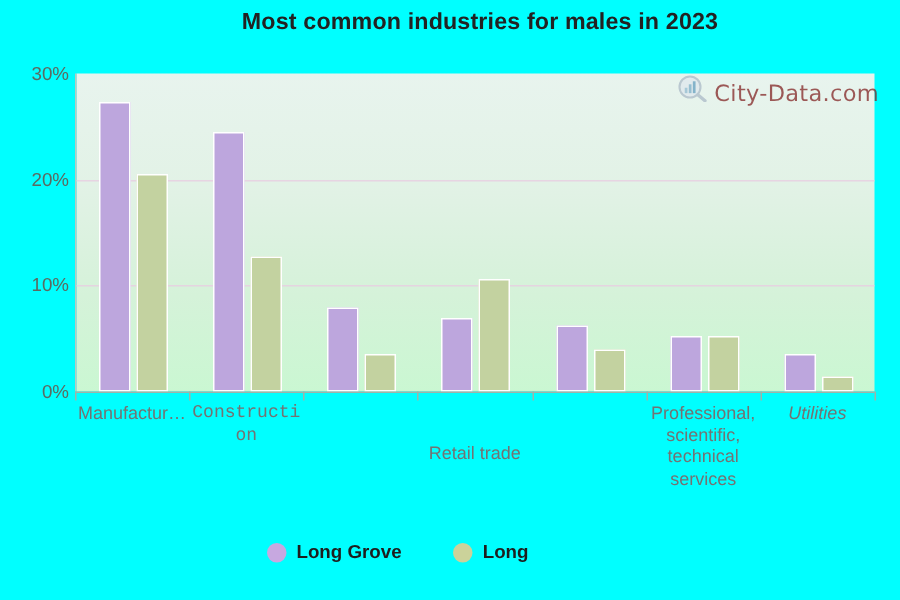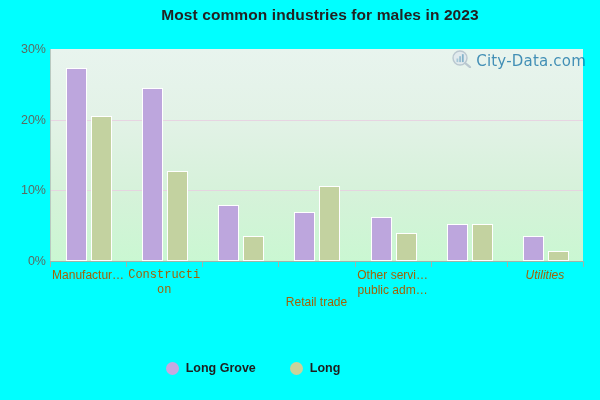--- a/index.html
+++ b/index.html
@@ -107,45 +107,45 @@
     width: 1px;
     height: 6px;
     background: #9fb3a8;
   }
   .cat-label {
     position: absolute;
     top: 268px;
     text-align: center;
     font-size: 12px;
     line-height: 14.5px;
-    color: #a16207;
+    color: #737373;
     word-wrap: break-word;
   }
 
   
   #watermark {
     position: absolute;
     top: 50px;
     right: 14px;
     display: flex;
     align-items: center;
     gap: 3px;
     opacity: 0.72;
   }
   #watermark-text {
     font-size: 15px;
-    color: #0369a1;
+    color: #7f1d1d;
     letter-spacing: 0.2px;
     font-family: "DejaVu Sans", sans-serif;
   }
 
   
   #legend {
     position: absolute;
-    left: 0;
+    left: 12px;
     top: 361px;
     width: 506px;
     display: flex;
     justify-content: center;
     align-items: center;
     gap: 34px;
   }
   .legend-item {
     display: flex;
     align-items: center;
@@ -237,18 +237,18 @@
     </div>
 
 <div class="cat-tick" style="left: 50px;"></div>
     <div class="cat-label" style="left: 50px; width: 76.1429px;">Manufactur…</div>
     <div class="cat-tick" style="left: 126.143px;"></div>
     <div class="cat-label" style="left: 126.143px; width: 76.1429px; font-family: Liberation Mono, monospace;">Construction</div>
     <div class="cat-tick" style="left: 202.286px;"></div>
     <div class="cat-tick" style="left: 278.429px;"></div>
     <div class="cat-label" style="left: 278.429px; width: 76.1429px; margin-top: 27px;">Retail trade</div>
     <div class="cat-tick" style="left: 354.571px;"></div>
-    <div class="cat-label" style="left: 354.571px; width: 76.1429px;">Other servi… public adm…</div>
     <div class="cat-tick" style="left: 430.714px;"></div>
+    <div class="cat-label" style="left: 430.714px; width: 76.1429px;">Professional, scientific, technical services</div>
     <div class="cat-tick" style="left: 506.857px;"></div>
     <div class="cat-label" style="left: 506.857px; width: 76.1429px; font-style: italic;">Utilities</div>
     <div class="cat-tick" style="left: 583px;"></div>
   </div>
 
 </body></html>

